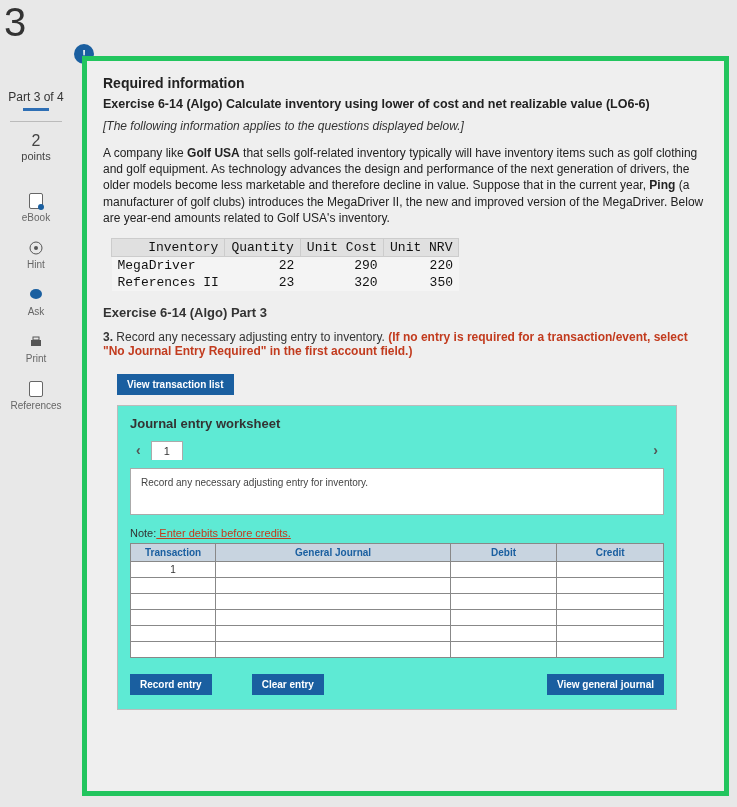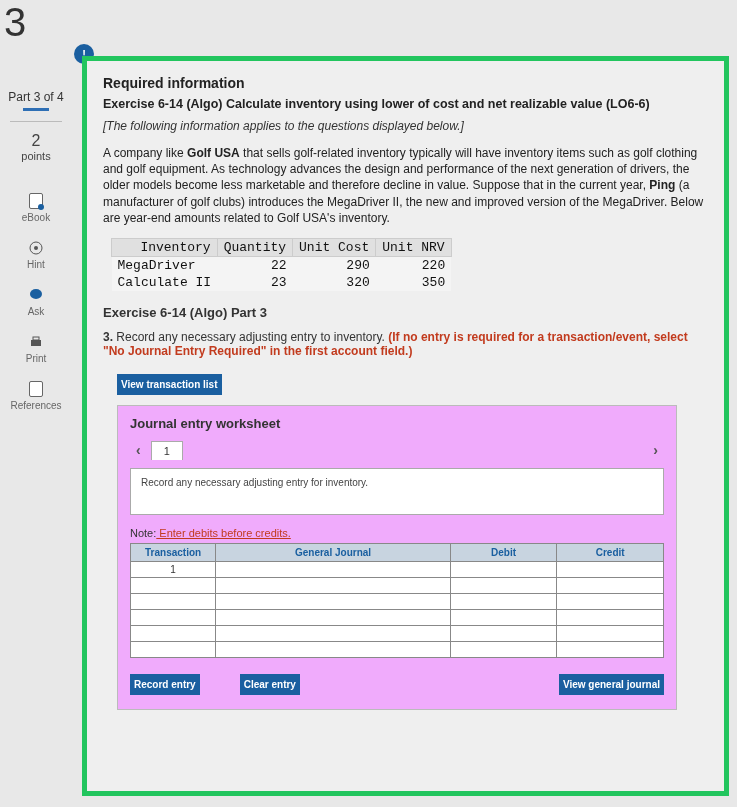--- a/index.html
+++ b/index.html
@@ -83,31 +83,31 @@
   }
   .monotable td.num, .monotable th.num { text-align: right; }
   h4.part { font-size: 13px; font-weight: bold; margin: 4px 0 10px; }
   p.instr { font-size: 12px; margin-bottom: 10px; }
   p.instr .red { color: #c23b1e; font-weight: bold; }
   .btn {
     display: inline-block;
     background: #1a5fa0;
     color: #fff;
     font-size: 10px;
-    padding: 5px 4px;
+    padding: 5px 10px;
     border: none;
     cursor: pointer;
     font-weight: bold;
   }
   .btn.view-txn { margin: 6px 0 10px 14px; }
   .worksheet-box {
     border: 1px solid #bbb;
     margin-left: 14px;
     width: 560px;
-    background: #f0abfc;
+    background: #5eead4;
     padding: 10px 12px 14px;
   }
   .ws-title { font-size: 13px; font-weight: bold; margin-bottom: 10px; }
   .tab-row { display:flex; align-items:center; margin-bottom: 8px;}
   .chev { font-size: 14px; font-weight: bold; color: #555; padding: 0 6px; cursor:pointer;}
   .tab {
     border: 1px solid #aaa;
     border-bottom: none;
     background: #fff;
     padding: 3px 12px;
@@ -219,21 +219,21 @@
         </tr>
       </thead>
     <tbody id="mt-body">
         <tr>
           <td>MegaDriver</td>
           <td class="num">22</td>
           <td class="num">290</td>
           <td class="num">220</td>
         </tr>
         <tr>
-          <td>Calculate II</td>
+          <td>References II</td>
           <td class="num">23</td>
           <td class="num">320</td>
           <td class="num">350</td>
         </tr>
       </tbody>
   </table>
 
   <h4 class="part">Exercise 6-14 (Algo) Part 3</h4>
 
   <p class="instr">

